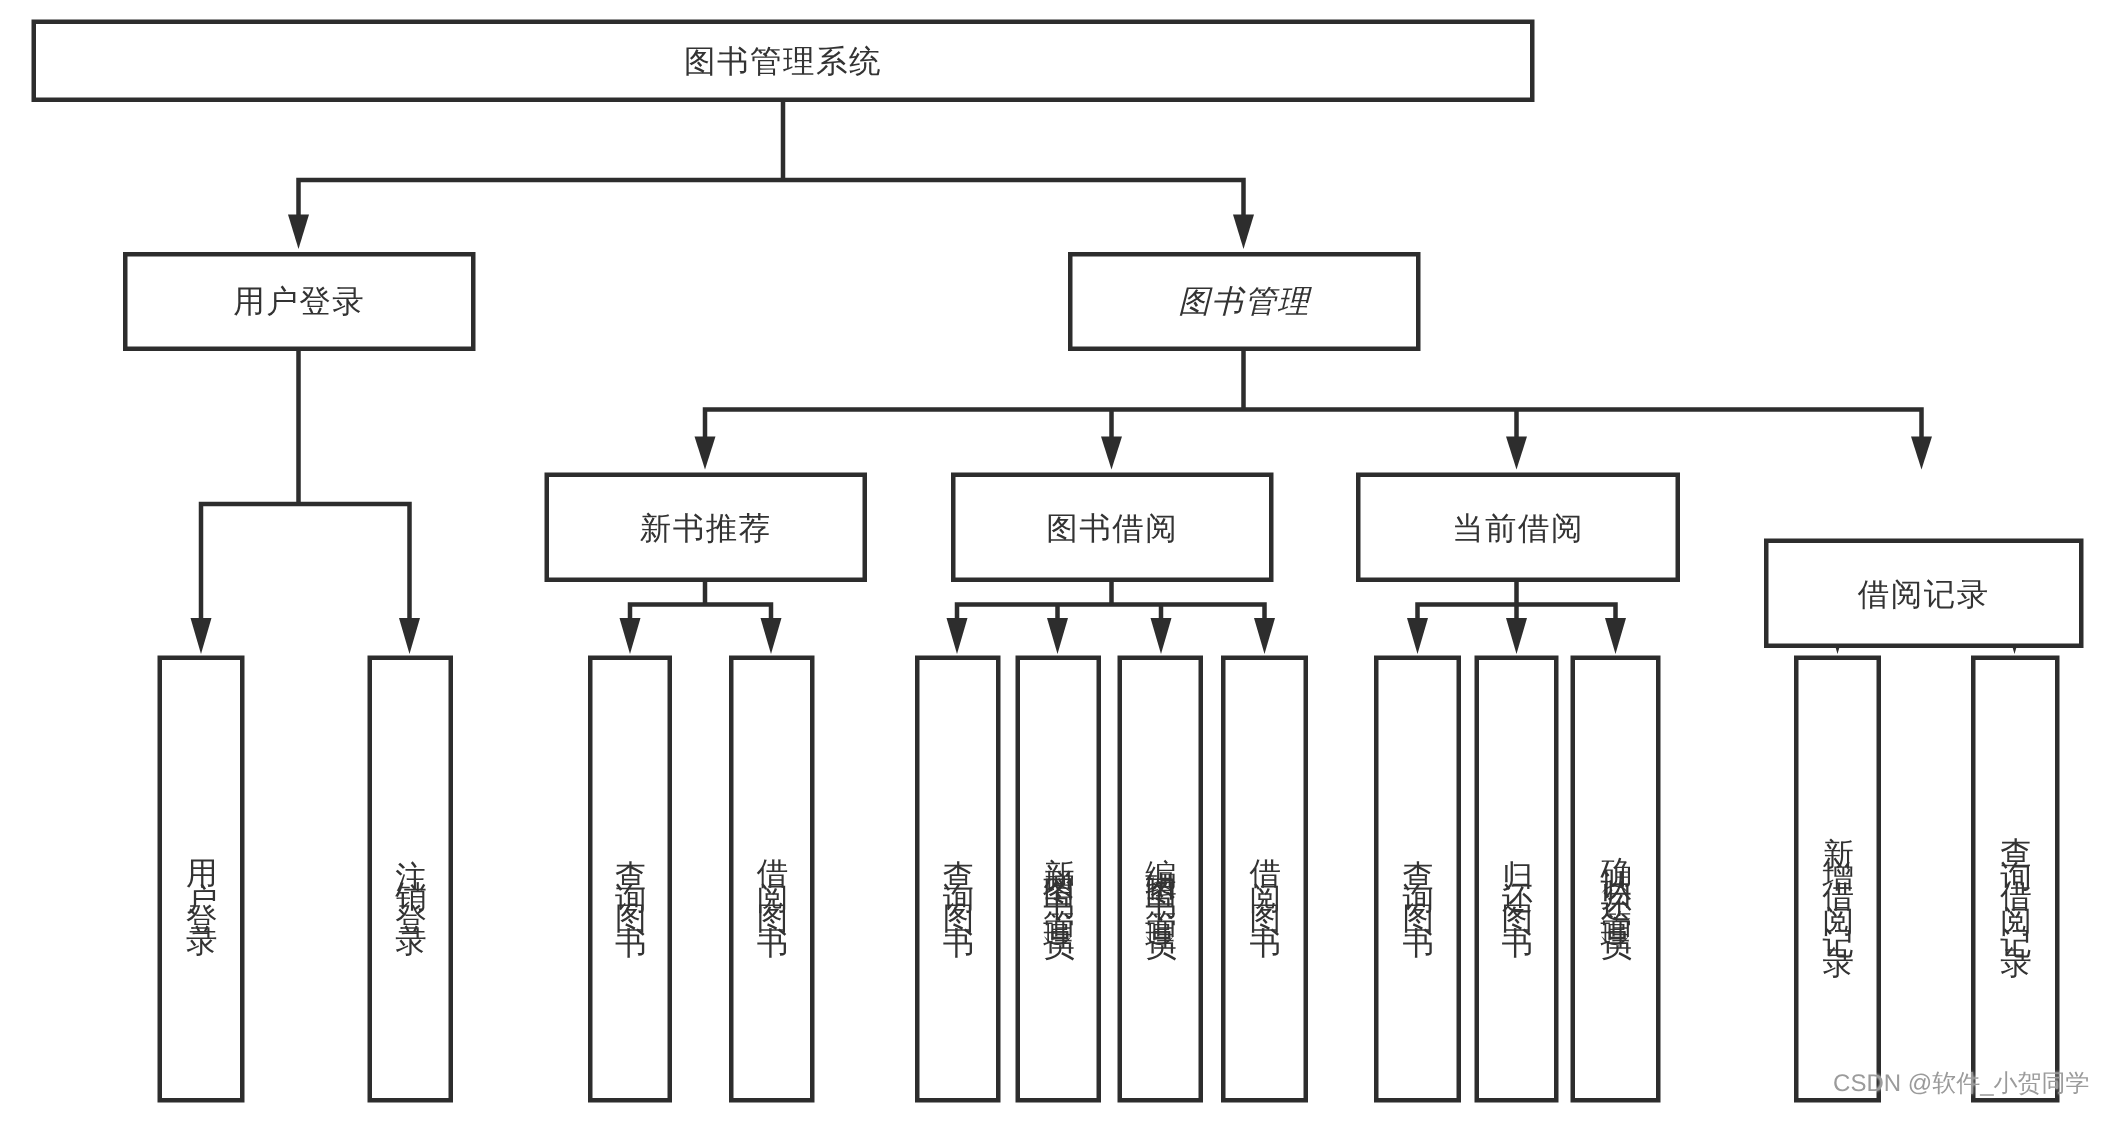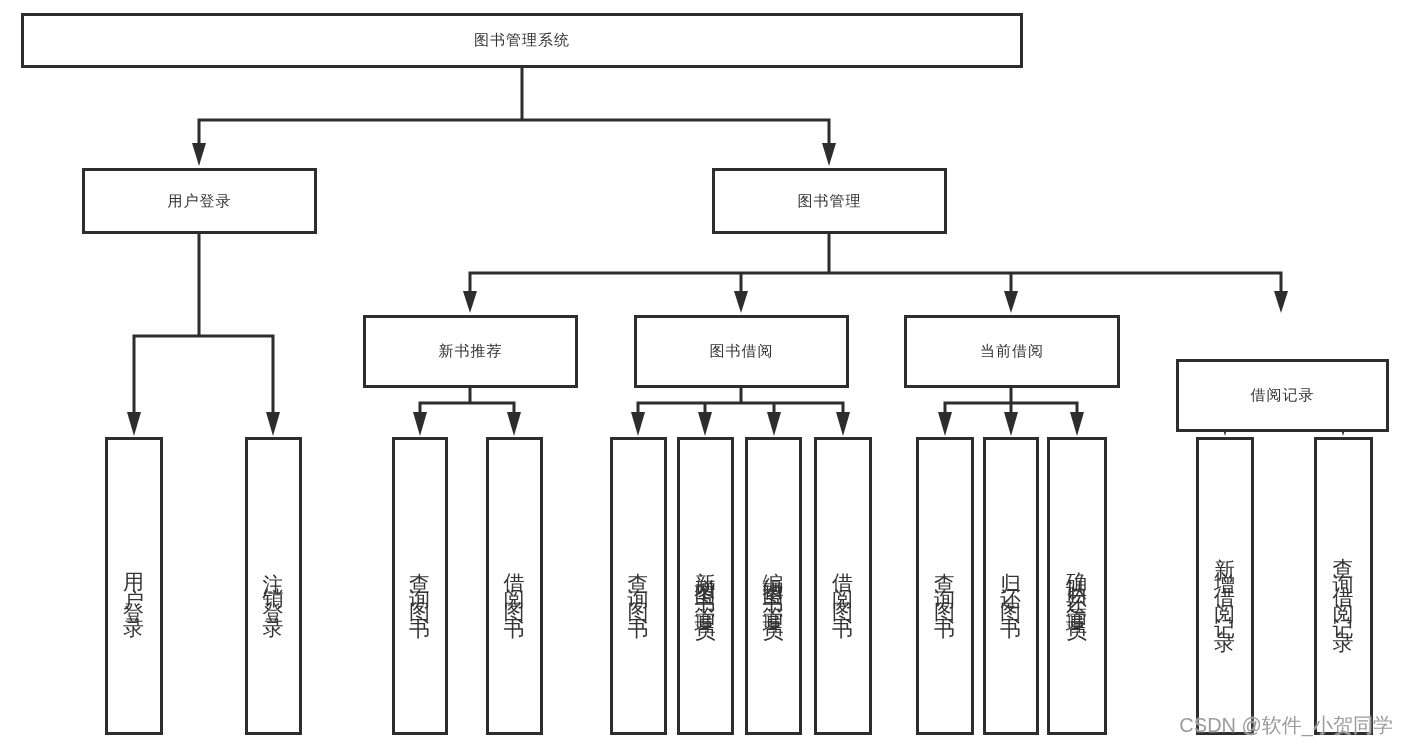--- a/index.html
+++ b/index.html
@@ -15,38 +15,38 @@
   .box{
     position:absolute;
     box-sizing:border-box;
     background:#ffffff;
     border:3px solid #2d2d2d;
     display:flex;
     align-items:center;
     justify-content:center;
     text-align:center;
   }
-  .hlabel{font-size:15px;letter-spacing:1px;white-space:nowrap;}
+  .hlabel{font-size:21px;letter-spacing:1px;white-space:nowrap;}
   .root{left:21px;top:13px;width:1002px;height:55px;}
   .lvl2{top:168px;height:66px;width:235px;}
   .lvl3{top:315px;height:73px;}
   .leaf{top:437px;height:298px;}
   .vtext{
     writing-mode:vertical-rl;
     text-orientation:mixed;
     font-size:21px;
     line-height:1;
     letter-spacing:15px;
     white-space:nowrap;
   }
   .leaf.long .vtext{letter-spacing:7px;}
   .watermark{
     position:absolute;
     top:712px;right:12px;
-    font-size:20px;
+    font-size:16px;
     color:#9b9b9b;
     text-shadow:0 0 2px #ffffff;
     white-space:nowrap;
   }
 </style>
 </head>
 <body>
 
 <div class="canvas">
 
@@ -90,21 +90,21 @@
     </g>
   </svg>
 
   <div class="box root">
     <span class="hlabel">图书管理系统</span>
   </div>
 
   <div class="box lvl2" style="left:82px;">
     <span class="hlabel">用户登录</span>
   </div>
-  <div class="box lvl2" style="left:712px;">
+  <div class="box lvl2" style="left:712px;font-style:italic;">
     <span class="hlabel">图书管理</span>
   </div>
 
   <div class="box lvl3" style="left:363px;width:215px;">
     <span class="hlabel">新书推荐</span>
   </div>
   <div class="box lvl3" style="left:634px;width:215px;">
     <span class="hlabel">图书借阅</span>
   </div>
   <div class="box lvl3" style="left:904px;width:216px;">

